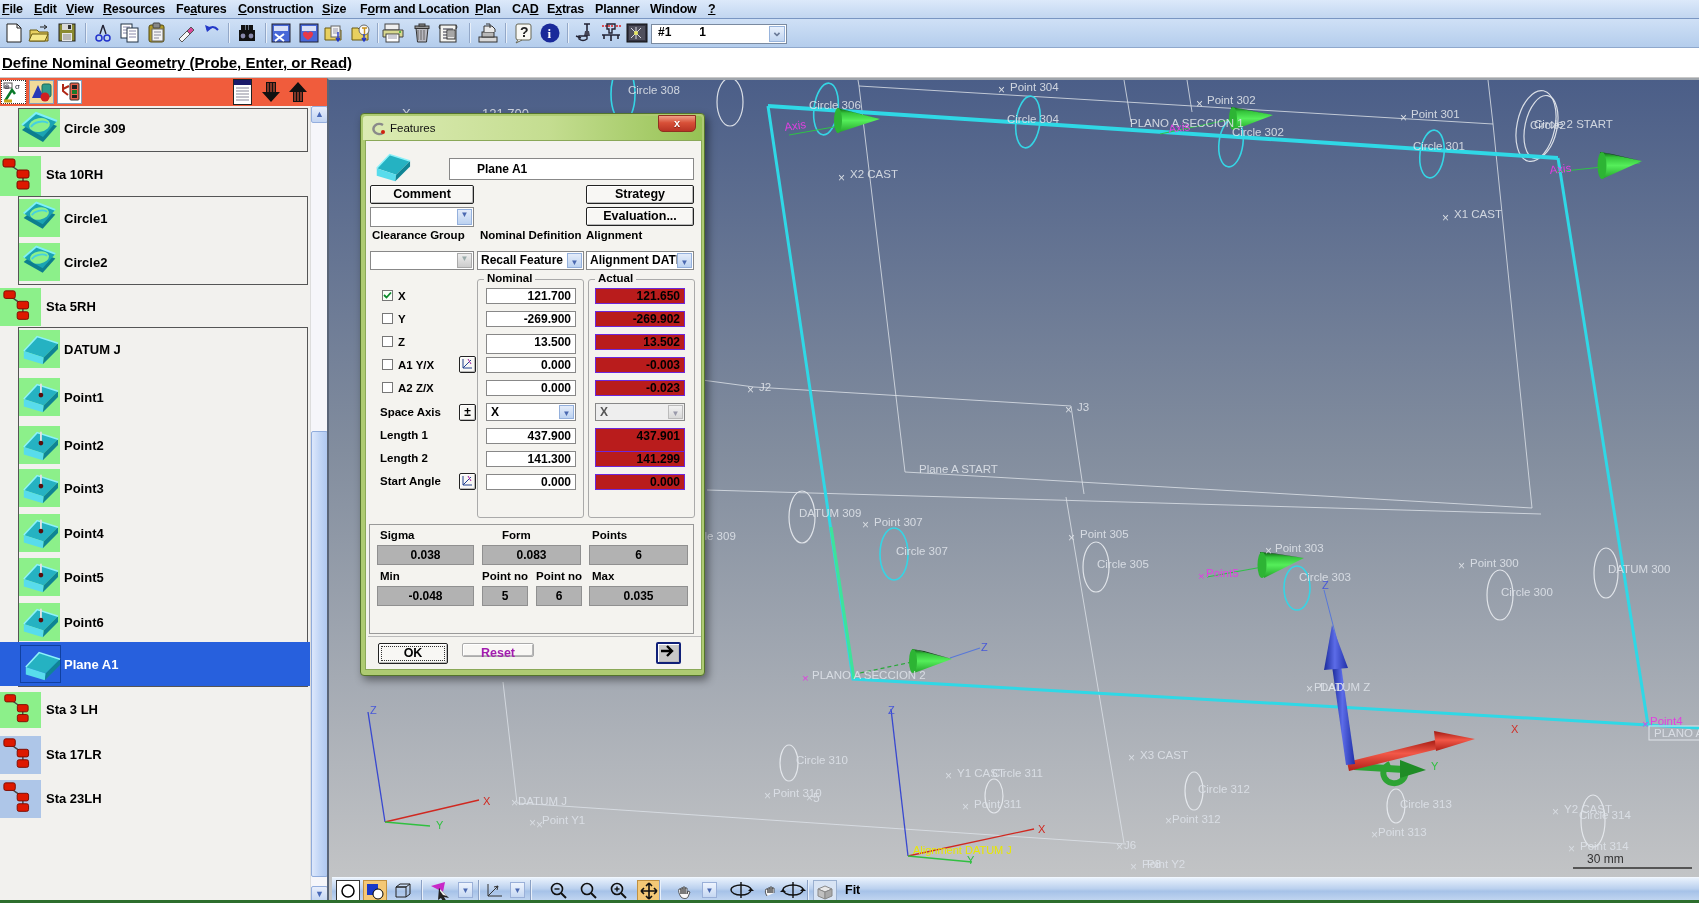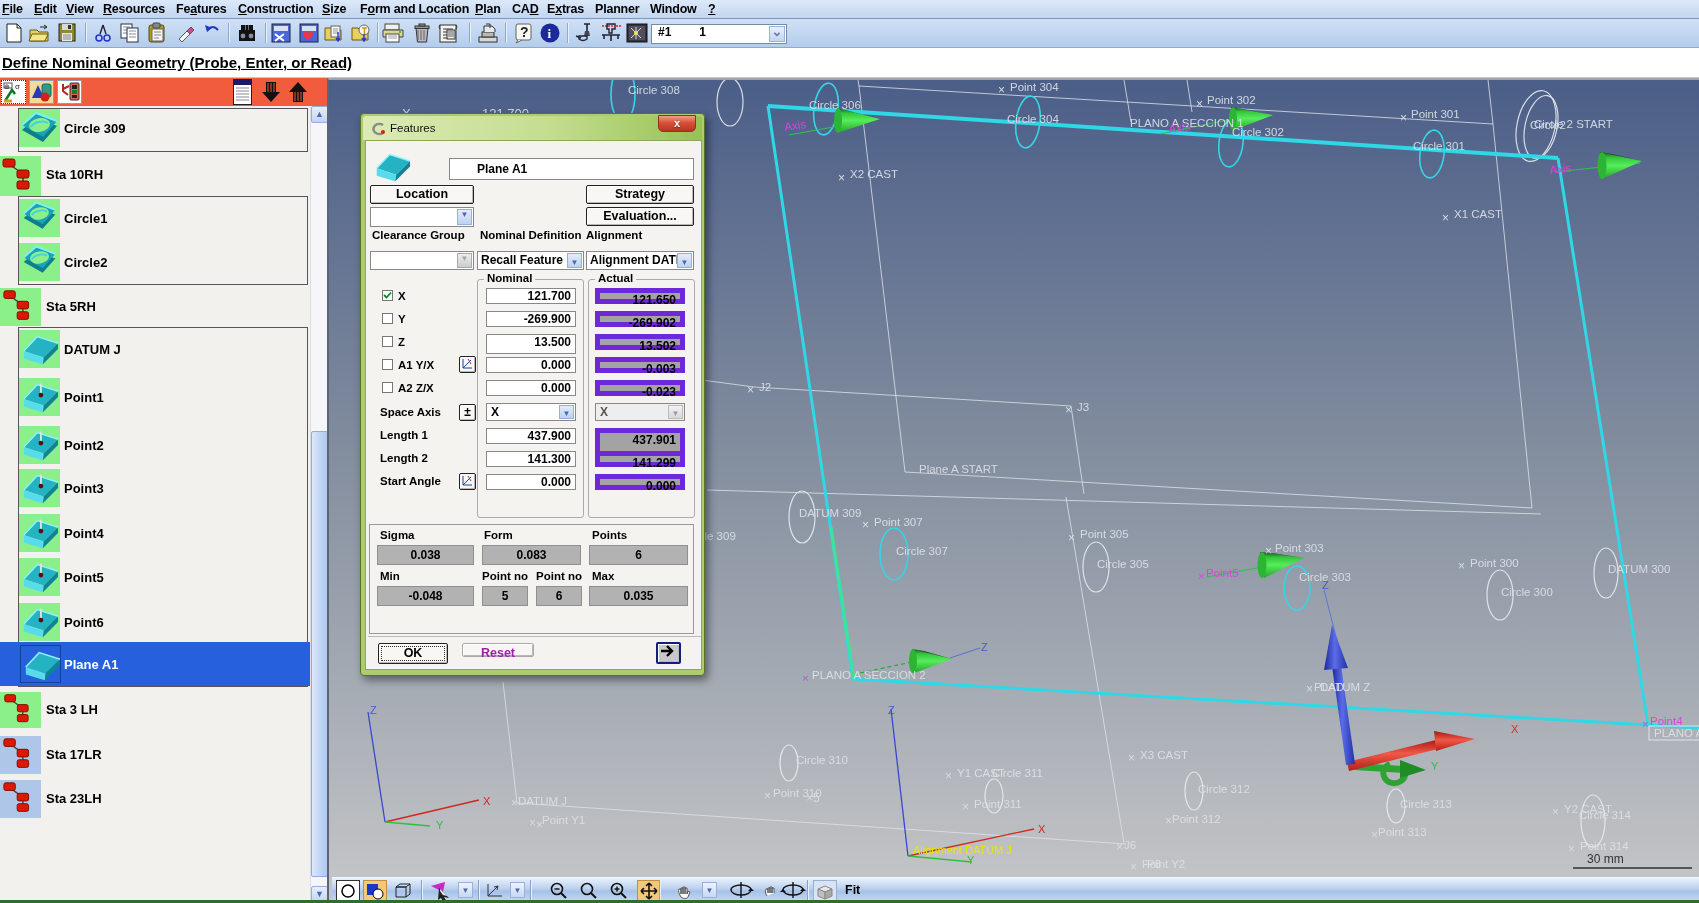--- a/index.html
+++ b/index.html
@@ -44,21 +44,21 @@
 .vsep { position:absolute; top:2px; width:2px; height:20px; border-left:1px solid #8aa0c4; border-right:1px solid #e8f0fa; }
 .vdd { position:absolute; top:4px; width:15px; height:16px; background:linear-gradient(#eef4fe,#c6d8f2); border:1px solid #9ab0d8; color:#4a68b0; font-size:8px; text-align:center; line-height:15px; }
 
 
 #dlg { left:360px; top:113px; width:345px; height:563px; background:#aecb72; border:1px solid #54742c; border-radius:4px; box-shadow:3px 4px 8px rgba(0,0,0,0.45); }
 #dlgtitle { position:absolute; left:2px; top:2px; width:339px; height:24px; background:linear-gradient(90deg,#dcebb4,#c4dd90 55%,#96c254); border-radius:3px 3px 0 0; font-size:12px; color:#111; }
 #dlgx { position:absolute; right:8px; top:1px; width:38px; height:17px; background:linear-gradient(#f0a088,#d85038 45%,#b83424); border:1px solid #903020; border-radius:0 0 5px 5px; color:#fff; font-weight:bold; font-size:11px; text-align:center; line-height:15px; text-shadow:0 1px 1px #802010; }
 #dlgbody { position:absolute; left:4px; top:26px; width:337px; height:530px; background:#f4f3ef; border:1px solid #8aa858; }
 .btn { position:absolute; background:#f8f7f4; border:1px solid #222; border-radius:2px; box-shadow:inset 1px 1px 0 #fff, inset -1px -1px 0 #b8b8b8; font-size:12.5px; font-weight:bold; color:#000; text-align:center; }
 .fld { position:absolute; background:#fff; border:1px solid #888; font-size:12px; font-weight:bold; text-align:right; padding-right:4px; }
-.afld { position:absolute; background:#a3a3a3; border:5px solid #6d28d9; font-size:12px; font-weight:bold; text-align:right; padding-right:4px; }
+.afld { position:absolute; background:#b91c1c; border:1px solid #6d28d9; font-size:12px; font-weight:bold; text-align:right; padding-right:4px; }
 .gfld { position:absolute; background:#b2b2b2; border:1px solid #909090; font-size:12px; font-weight:bold; text-align:center; }
 .dlab { position:absolute; font-size:11.5px; font-weight:bold; color:#000; white-space:nowrap; }
 .cb { position:absolute; width:11px; height:11px; background:#fff; border:1px solid #777; }
 .combo { position:absolute; background:#fff; border:1px solid #888; font-size:12px; font-weight:bold; }
 .cmbarr { position:absolute; right:1px; top:1px; width:15px; bottom:1px; background:linear-gradient(#e4ecfa,#bcd2f0); border:1px solid #94b0dc; color:#4a68b0; font-size:8px; text-align:center; }
 .fieldset { position:absolute; border:1px solid #aaa; border-radius:3px; }
 .fslab { position:absolute; top:-8px; left:6px; background:#f4f3ef; padding:0 3px; font-size:11.5px; font-weight:bold; }
 </style>
 </head>
 <body>
@@ -681,21 +681,21 @@
     </div>
     <div id="dlgx">x</div>
     <div id="dlgbody">
       <svg width="40" height="37" style="position:absolute;left:6px;top:7px" viewBox="0 0 41 40">
           <polygon points="4,22 18,7 40,14 25,29" fill="#25b2c2"></polygon>
           <polygon points="4,22 25,29 24,36 4,30" fill="#58dcec"></polygon>
           <polygon points="25,29 40,14 40,20 24,36" fill="#0f8494"></polygon>
           <path d="M4 22 L18 7 L40 14" stroke="#8df2fa" stroke-width="1.6" fill="none"></path>
         </svg>
       <div class="fld" style="left:83px;top:17px;width:245px;height:22px;text-align:left;padding-left:27px;line-height:20px">Plane A1</div>
-      <div class="btn" style="left:4px;top:44px;width:104px;height:19px;line-height:17px">Location</div>
+      <div class="btn" style="left:4px;top:44px;width:104px;height:19px;line-height:17px">Comment</div>
       <div class="btn" style="left:220px;top:44px;width:108px;height:19px;line-height:17px">Strategy</div>
       <div class="combo" style="left:4px;top:66px;width:104px;height:20px">
           <div class="cmbarr">▼</div>
         </div>
       <div class="btn" style="left:220px;top:66px;width:108px;height:19px;line-height:17px">Evaluation...</div>
       <div class="dlab" style="left:6px;top:88px">Clearance Group</div>
       <div class="dlab" style="left:114px;top:88px">Nominal Definition</div>
       <div class="dlab" style="left:220px;top:88px">Alignment</div>
       <div class="combo" style="left:4px;top:110px;width:104px;height:19px">
           <div class="cmbarr" style="color:#9aa;background:linear-gradient(#eee,#ccc);border-color:#aaa">▼</div>
@@ -748,21 +748,21 @@
       <div class="afld" style="left:229px;top:170px;width:90px;height:16px;line-height:14px">-269.902</div>
       <div class="afld" style="left:229px;top:193px;width:90px;height:16px;line-height:14px">13.502</div>
       <div class="afld" style="left:229px;top:216px;width:90px;height:16px;line-height:14px">-0.003</div>
       <div class="afld" style="left:229px;top:239px;width:90px;height:16px;line-height:14px">-0.023</div>
       <div class="combo" style="left:229px;top:262px;width:90px;height:18px;line-height:16px;padding-left:4px;background:#eee;color:#555">X<div class="cmbarr" style="color:#99a;background:linear-gradient(#f2f2f2,#d8d8d8);border-color:#bbb">▼</div></div>
       <div class="afld" style="left:229px;top:287px;width:90px;height:32px;line-height:14px">437.901</div>
       <div class="afld" style="left:229px;top:310px;width:90px;height:16px;line-height:14px">141.299</div>
       <div class="afld" style="left:229px;top:333px;width:90px;height:16px;line-height:14px">0.000</div>
       <div class="fieldset" style="left:3px;top:383px;width:325px;height:110px;border-radius:0;border-color:#999"></div>
       <div class="dlab" style="left:14px;top:388px">Sigma</div>
-      <div class="dlab" style="left:118px;top:388px">Form</div>
+      <div class="dlab" style="left:136px;top:388px">Form</div>
       <div class="dlab" style="left:226px;top:388px">Points</div>
       <div class="gfld" style="left:11px;top:404px;width:97px;height:20px;line-height:18px">0.038</div>
       <div class="gfld" style="left:116px;top:404px;width:99px;height:20px;line-height:18px">0.083</div>
       <div class="gfld" style="left:223px;top:404px;width:99px;height:20px;line-height:18px">6</div>
       <div class="dlab" style="left:14px;top:429px">Min</div>
       <div class="dlab" style="left:116px;top:429px">Point no</div>
       <div class="dlab" style="left:170px;top:429px">Point no</div>
       <div class="dlab" style="left:226px;top:429px">Max</div>
       <div class="gfld" style="left:11px;top:445px;width:97px;height:20px;line-height:18px">-0.048</div>
       <div class="gfld" style="left:116px;top:445px;width:46px;height:20px;line-height:18px">5</div>

